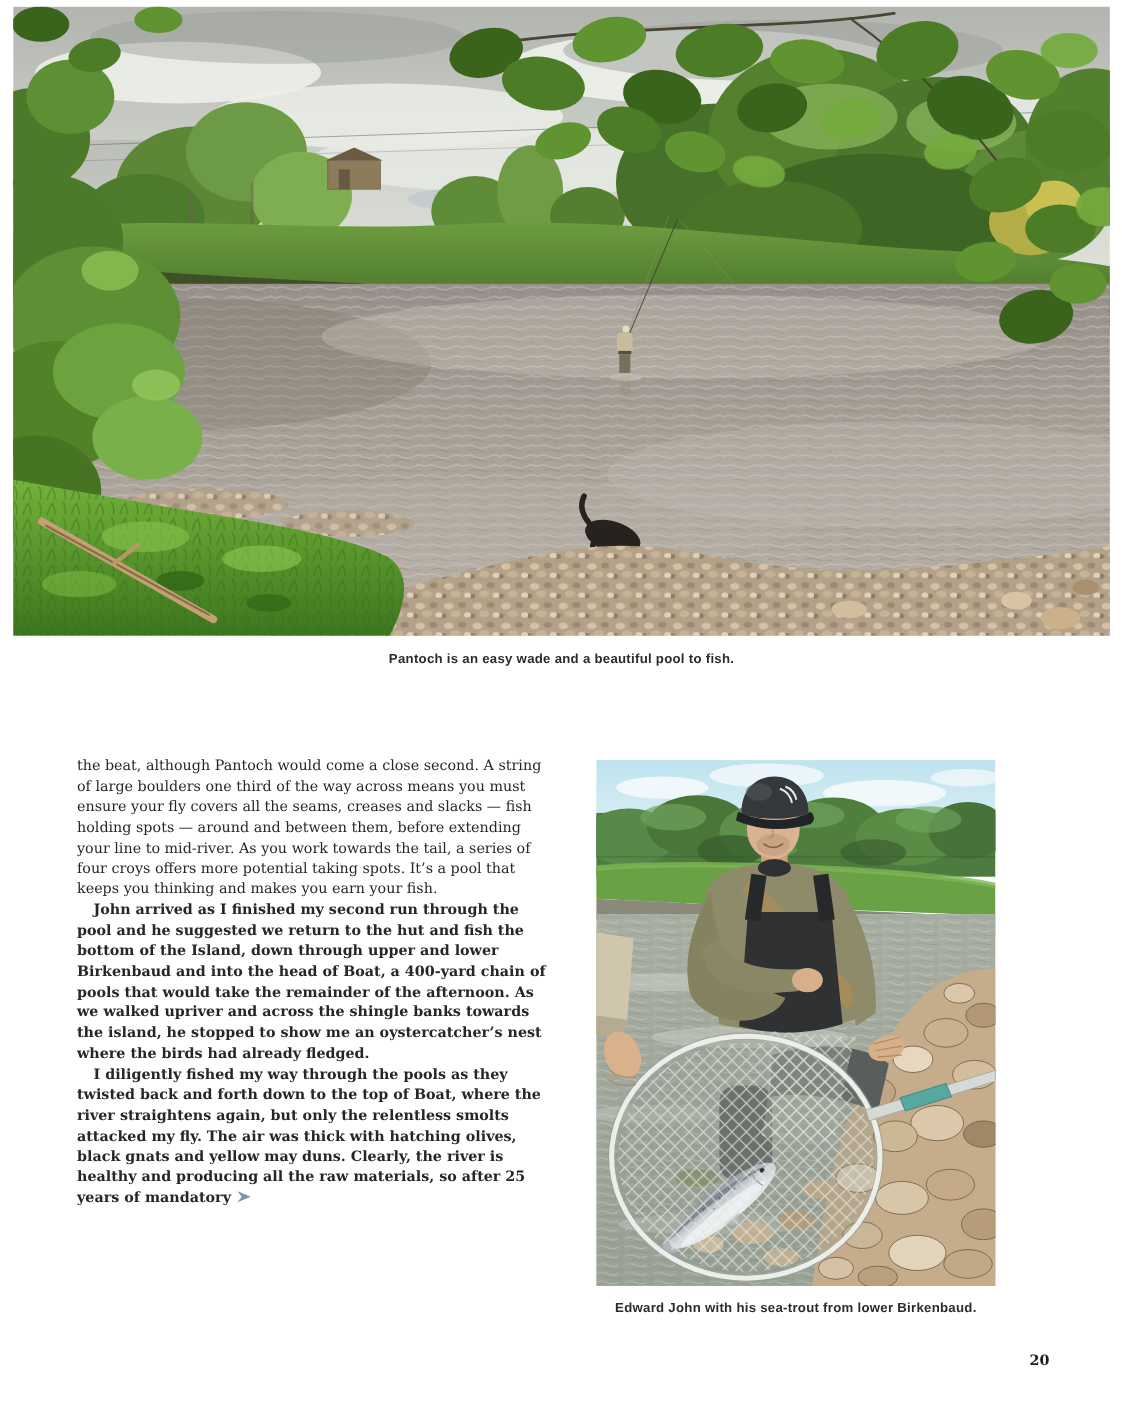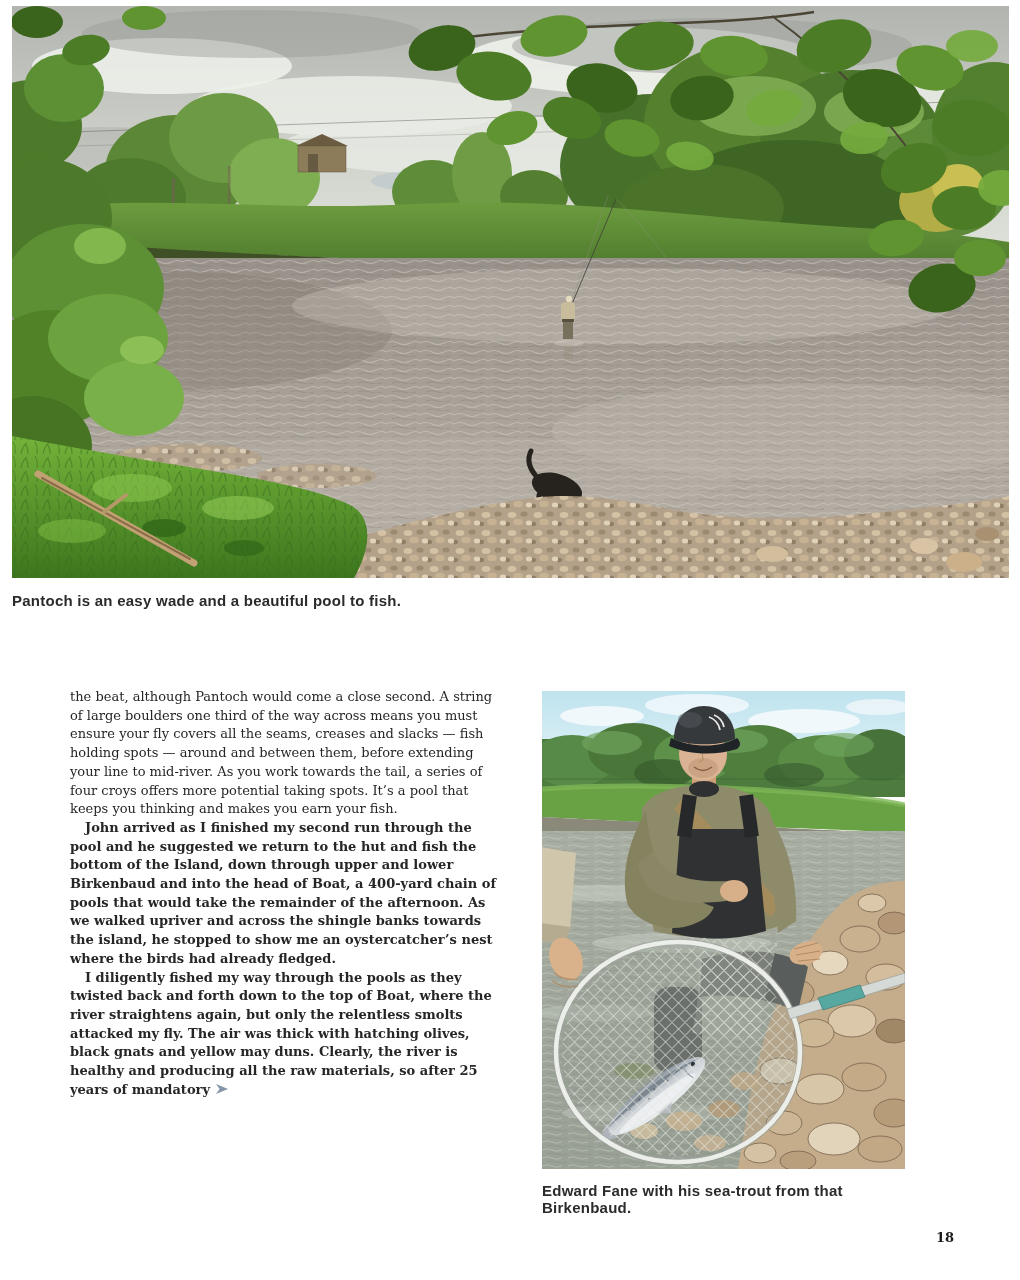--- a/index.html
+++ b/index.html
@@ -4,23 +4,23 @@
 <style>
   html,body{margin:0;padding:0;}
   body{
     width:1020px;height:1280px;position:relative;overflow:hidden;
     background:var(--page-bg,#ffffff);
     font-family:"Liberation Sans",sans-serif;
   }
   .top-figure{position:absolute;left:12px;top:6px;width:997px;margin:0;}
   .top-photo-svg{display:block;width:997px;height:572px;}
   .photo-caption{
-    margin-top:14px;text-align:left;
+    margin-top:14px;text-align:center;
     font-family:"Liberation Sans",sans-serif;font-weight:700;
-    font-size:15px;letter-spacing:.25px;color:var(--caption-color,#2b2b2b);
+    font-size:12px;letter-spacing:.25px;color:var(--caption-color,#2b2b2b);
   }
   .article{
     position:absolute;left:70px;top:688px;width:428px;
     font-family:"DejaVu Serif","Liberation Serif",serif;
     font-size:13px;line-height:18.7px;color:var(--body-color,#262626);
     text-align:left;
   }
   .article p{margin:0;}
   .article p:not(:first-child){text-indent:15px;font-weight:bold;}
   .cont-arrow{display:inline-block;margin-left:5px;vertical-align:-1px;}
@@ -420,16 +420,16 @@
       <ellipse cx="136" cy="361" rx="122" ry="110" fill="none" stroke="#eceee9" stroke-width="4.5"></ellipse>
       <path d="M245,318 L363,282 L363,292 L248,328 Z" fill="#d6dad7" stroke="#8f9894" stroke-width=".6"></path>
       <path d="M276,307 L318,294 L323,306 L281,319 Z" fill="#57a8a0" stroke="#3e827b" stroke-width=".8"></path>
     </g>
 
     <g>
       <ellipse cx="24" cy="268" rx="16" ry="22" fill="#d9b28c" transform="rotate(-22 24 268)"></ellipse>
       <path d="M12,282 q10,8 24,6 M10,290 q12,8 26,5" stroke="#b08c66" stroke-width="1.2" fill="none"></path>
     </g>
   </svg>
-  <figcaption class="photo-caption">Edward Fane with his sea-trout from that Birkenbaud.</figcaption>
+  <figcaption class="photo-caption">Edward John with his sea-trout from lower Birkenbaud.</figcaption>
 </figure>
 
-<div class="page-num">18</div>
+<div class="page-num">20</div>
 
 </body></html>

